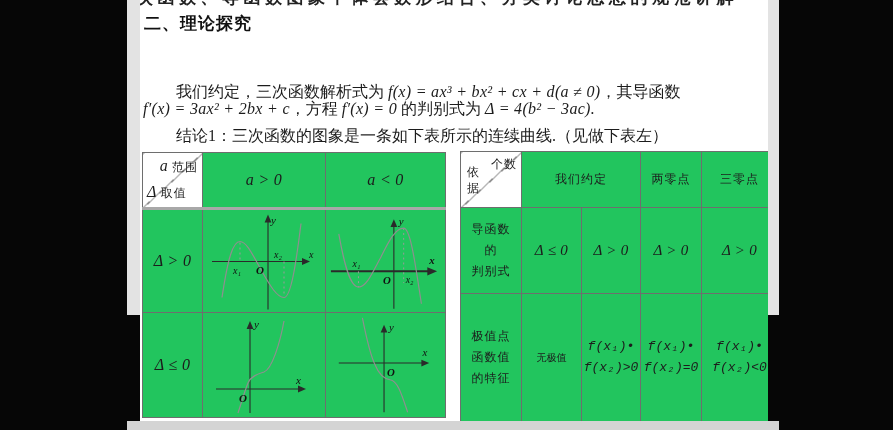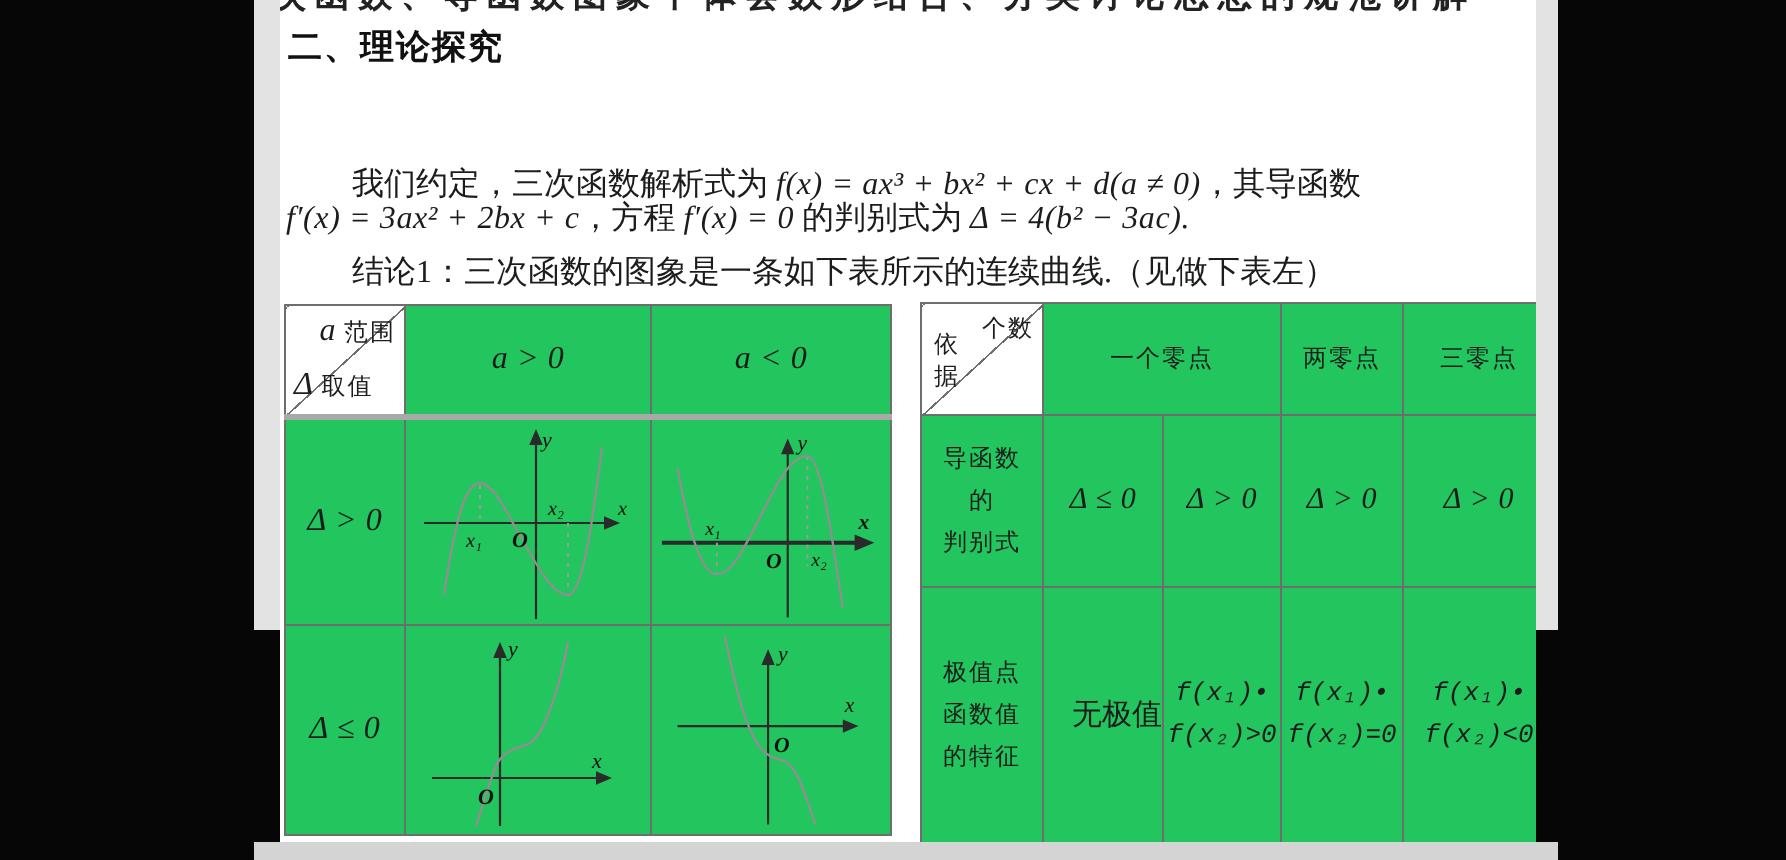--- a/index.html
+++ b/index.html
@@ -44,21 +44,21 @@
   .rtable { position:absolute; left:320px; top:151px; width:317px; }
   .ltable .hdr td, .ltable .hdr th { border-bottom:3px solid #a8a8a8; }
   .h56 { height:56px; } .h104 { height:104px; } .h105 { height:105px; }
   .h86 { height:86px; } .h128 { height:128px; }
   .col-label { font-size:16px; }
   .hdr .math { font-size:16px; }
   .cn-small { font-size:12px; letter-spacing:1px; }
   .stack { white-space:pre-line; line-height:1.75; }
   .mcell { font-size:15px; }
   .fcell { font-size:13px; line-height:1.55; white-space:pre-line; font-family:Liberation Mono, monospace; font-style:italic; }
-  .plain { font-style:normal; font-size:15px;text-align:right; }
+  .plain { font-style:normal; font-size:10px; }
 
   
   .diag { position:relative;
     background:linear-gradient(to bottom right, #fff 49.5%, #6e6e6e 49.5%, #6e6e6e 50.6%, #fff 50.6%);
   }
   .diag .tr { position:absolute; top:4px; right:4px; font-size:12px; }
   .diag .bl { position:absolute; bottom:5px; left:4px; font-size:12px; }
   .diag .vstack { position:absolute; top:12px; left:6px; font-size:12px; white-space:pre-line; line-height:1.35; text-align:left; }
 
   
@@ -179,21 +179,21 @@
             <col style="width:61px">
             <col style="width:76px">
           </colgroup>
         <tbody>
             <tr>
           <td class="diag h56">
             <span class="tr cn-small">个数</span>
             <span class="vstack cn-small">依
 据</span>
           </td>
-          <th class="h56 cn-small" colspan="2">一个零点</th>
+          <th class="h56 cn-small" colspan="2">我们约定</th>
           <th class="h56 cn-small">两零点</th>
           <th class="h56 cn-small">三零点</th>
         </tr>
         <tr>
           <td class="h86 cn-small stack">导函数
 的
 判别式</td>
           <td class="h86 mcell"><span class="math">Δ ≤ 0</span></td>
           <td class="h86 mcell"><span class="math">Δ &gt; 0</span></td>
           <td class="h86 mcell"><span class="math">Δ &gt; 0</span></td>

